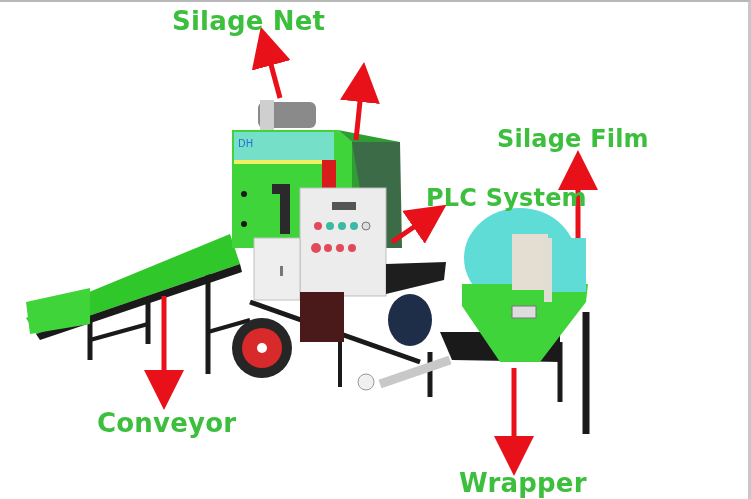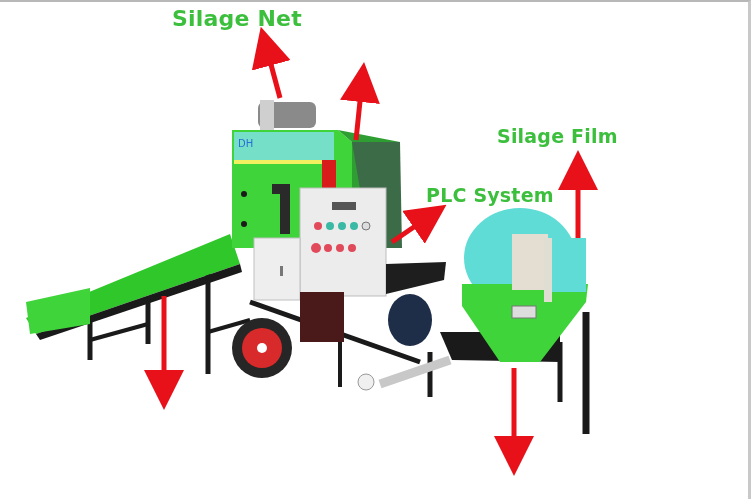--- a/index.html
+++ b/index.html
@@ -7,23 +7,23 @@
     position: relative; width: 751px; height: 499px; overflow: hidden;
     background: #ffffff;
     border-top: 2px solid #b8b8b8;
     border-right: 3px solid #c8c8c8;
     box-sizing: border-box;
     font-family: "DejaVu Sans", "Liberation Sans", sans-serif;
   }
   .machine-svg { position: absolute; left: 0; top: 0; }
   .label {
     position: absolute; color: #3cbf3c; font-weight: bold;
-    font-size: 22px; white-space: nowrap; letter-spacing: 0.2px;
+    font-size: 26px; white-space: nowrap; letter-spacing: 0.2px;
   }
-  .label.small { font-size: 19px; }
+  .label.small { font-size: 24px; }
 </style>
 </head>
 <body>
 
 <div class="canvas">
 
   <svg class="machine-svg" width="751" height="499" viewBox="0 0 751 499">
     <defs>
       <marker id="ah" markerWidth="8" markerHeight="8" refX="4" refY="4" orient="auto">
         <path d="M0,0 L8,4 L0,8 Z" fill="#e8111a"></path>
@@ -107,13 +107,15 @@
       <line x1="578" y1="236" x2="578" y2="168" marker-end="url(#ah)"></line>
       <line x1="392" y1="240" x2="430" y2="214" marker-end="url(#ah)"></line>
       <line x1="164" y1="294" x2="164" y2="388" marker-end="url(#ah)"></line>
       <line x1="514" y1="366" x2="514" y2="454" marker-end="url(#ah)"></line>
     </g>
   </svg>
 
   <div class="label" style="left:172px; top:4px;">Silage Net</div>
   <div class="label small" style="left:497px; top:123px;">Silage Film</div>
   <div class="label small" style="left:414px; top:182px;margin-left:12px;">PLC System</div>
+  <div class="label" style="left:97px; top:406px;">Conveyor</div>
+  <div class="label" style="left:459px; top:466px;">Wrapper</div>
 </div>
 
 </body></html>

